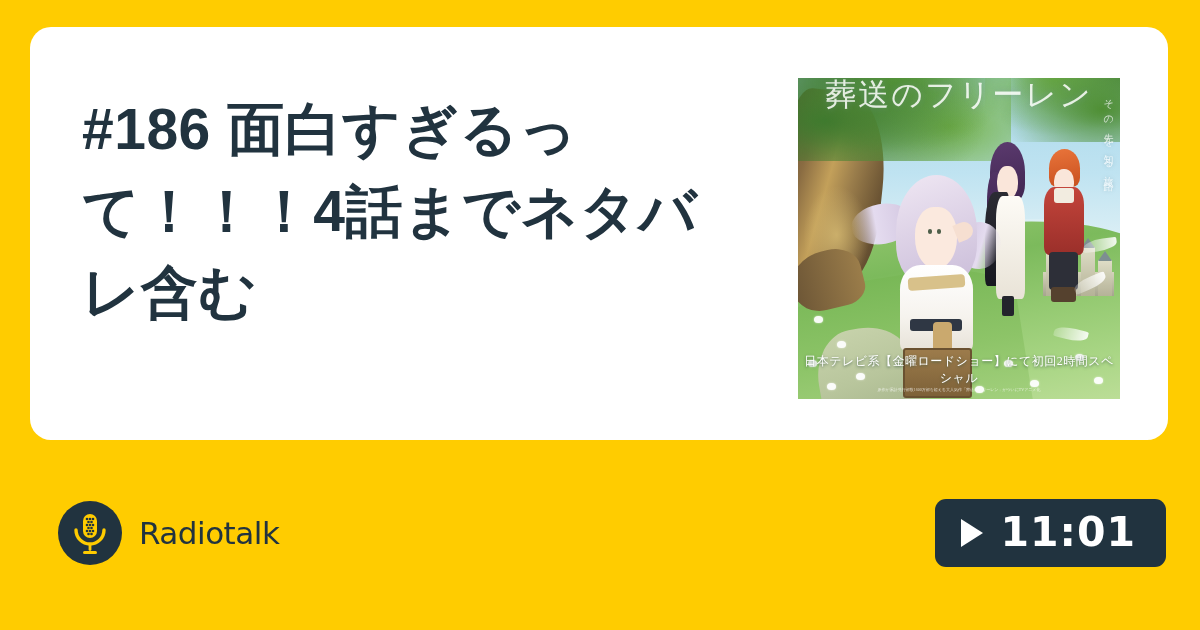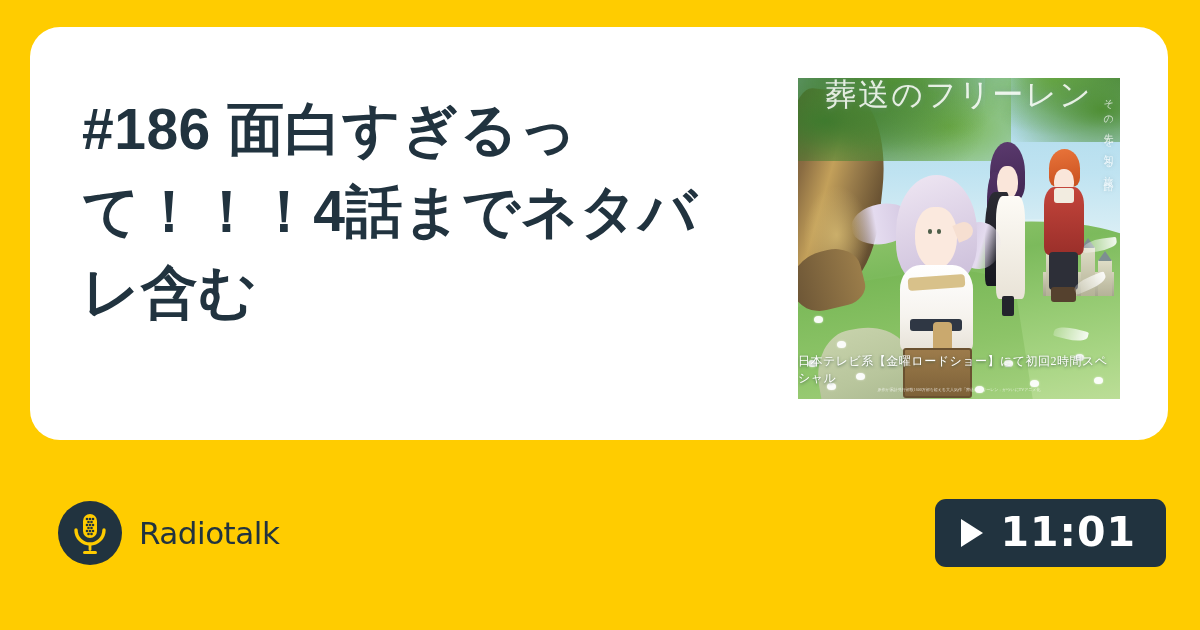--- a/index.html
+++ b/index.html
@@ -9,21 +9,21 @@
     font-family:"Liberation Sans","DejaVu Sans",sans-serif;
     position:relative;
   }
 
   
   .card{
     position:absolute;
     left:30px; top:27px;
     width:1138px; height:413px;
     background:#ffffff;
-    border-radius:30px;
+    border-radius:21px;
     display:flex;
     align-items:flex-start;
   }
 
   .title-wrap{
     flex:1 1 auto;
     padding:62px 0 0 52px;
     min-width:0;
   }
   .episode-title{
@@ -260,21 +260,21 @@
   .th-date{
     position:absolute; left:0; right:0; bottom:28px;
     text-align:center; color:#ffffff;
     font-family:"Liberation Serif","DejaVu Serif",serif;
     font-size:21px; letter-spacing:3px;
     text-shadow:0 1px 4px rgba(60,90,70,.85);
   }
   .th-date .sm{ font-size:11px; letter-spacing:0; }
   .th-sub{
     position:absolute; left:0; right:0; bottom:12px;
-    text-align:left; color:#ffffff;
+    text-align:center; color:#ffffff;
     font-family:"Liberation Serif","DejaVu Serif",serif;
     font-size:12px; letter-spacing:.5px;
     text-shadow:0 1px 3px rgba(60,90,70,.9);
   }
   .th-sub2{
     position:absolute; left:0; right:0; bottom:1px;
     text-align:center; color:#ffffff;
     font-family:"Liberation Serif","DejaVu Serif",serif;
     font-size:7px; letter-spacing:.2px; opacity:.85;
   }

